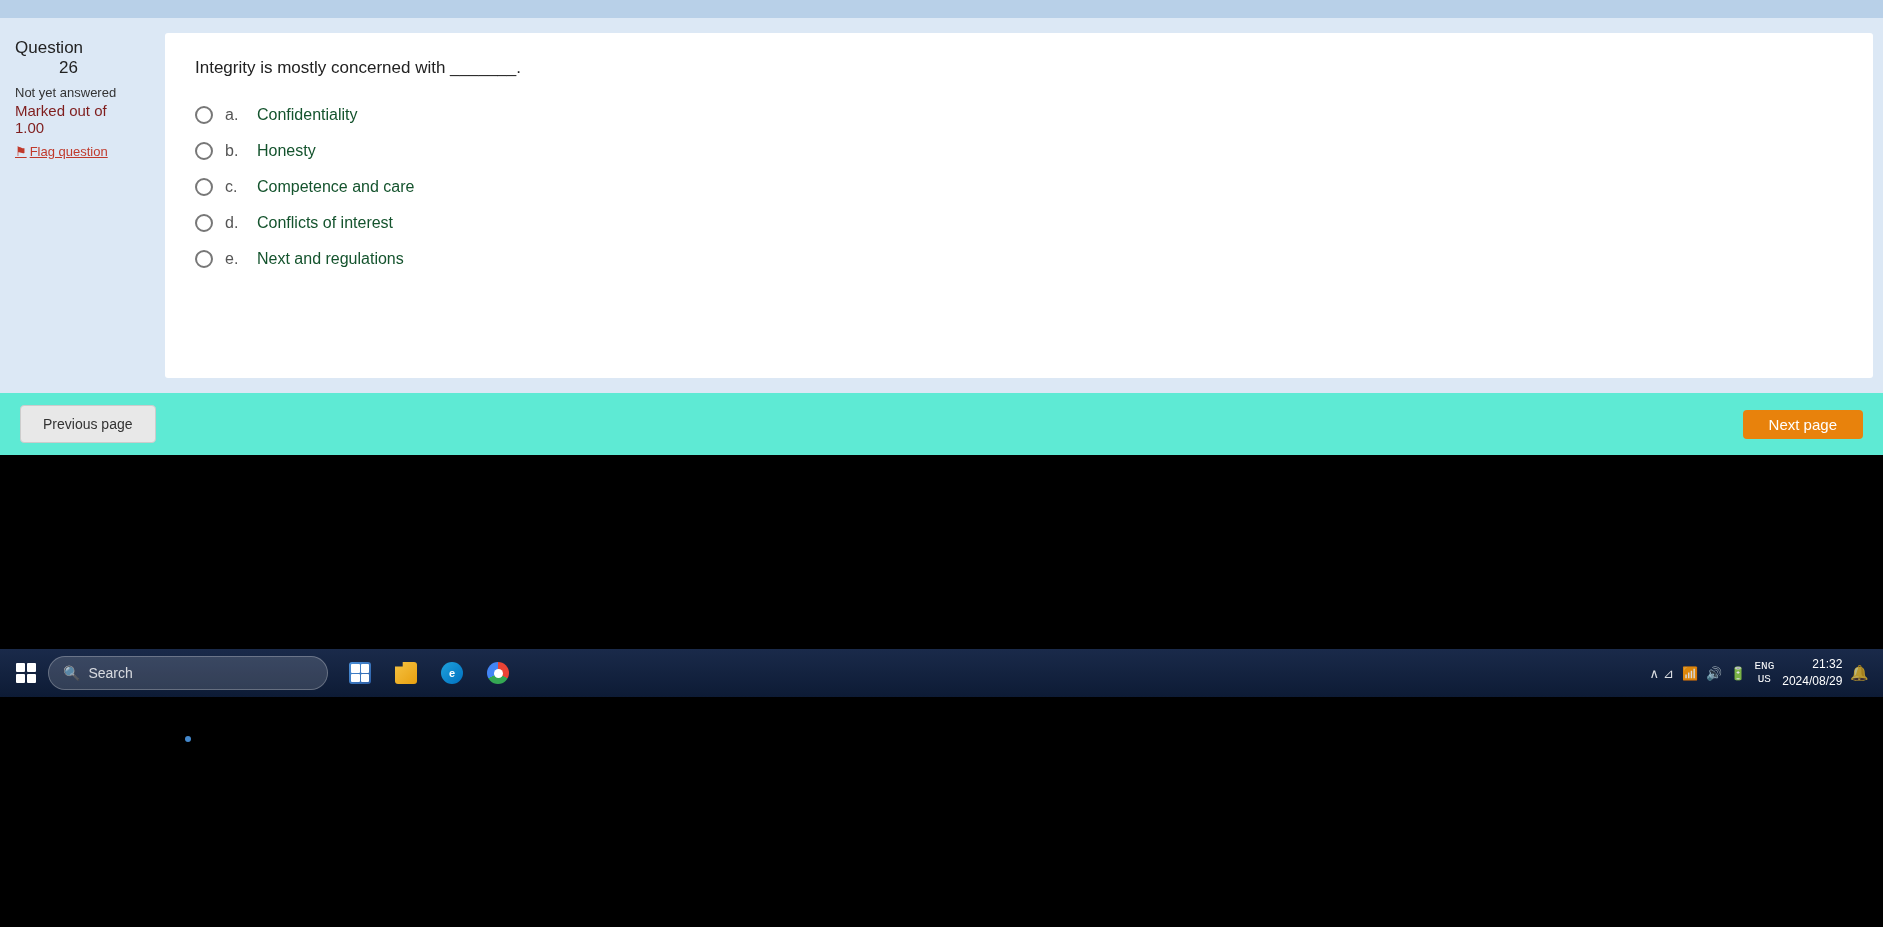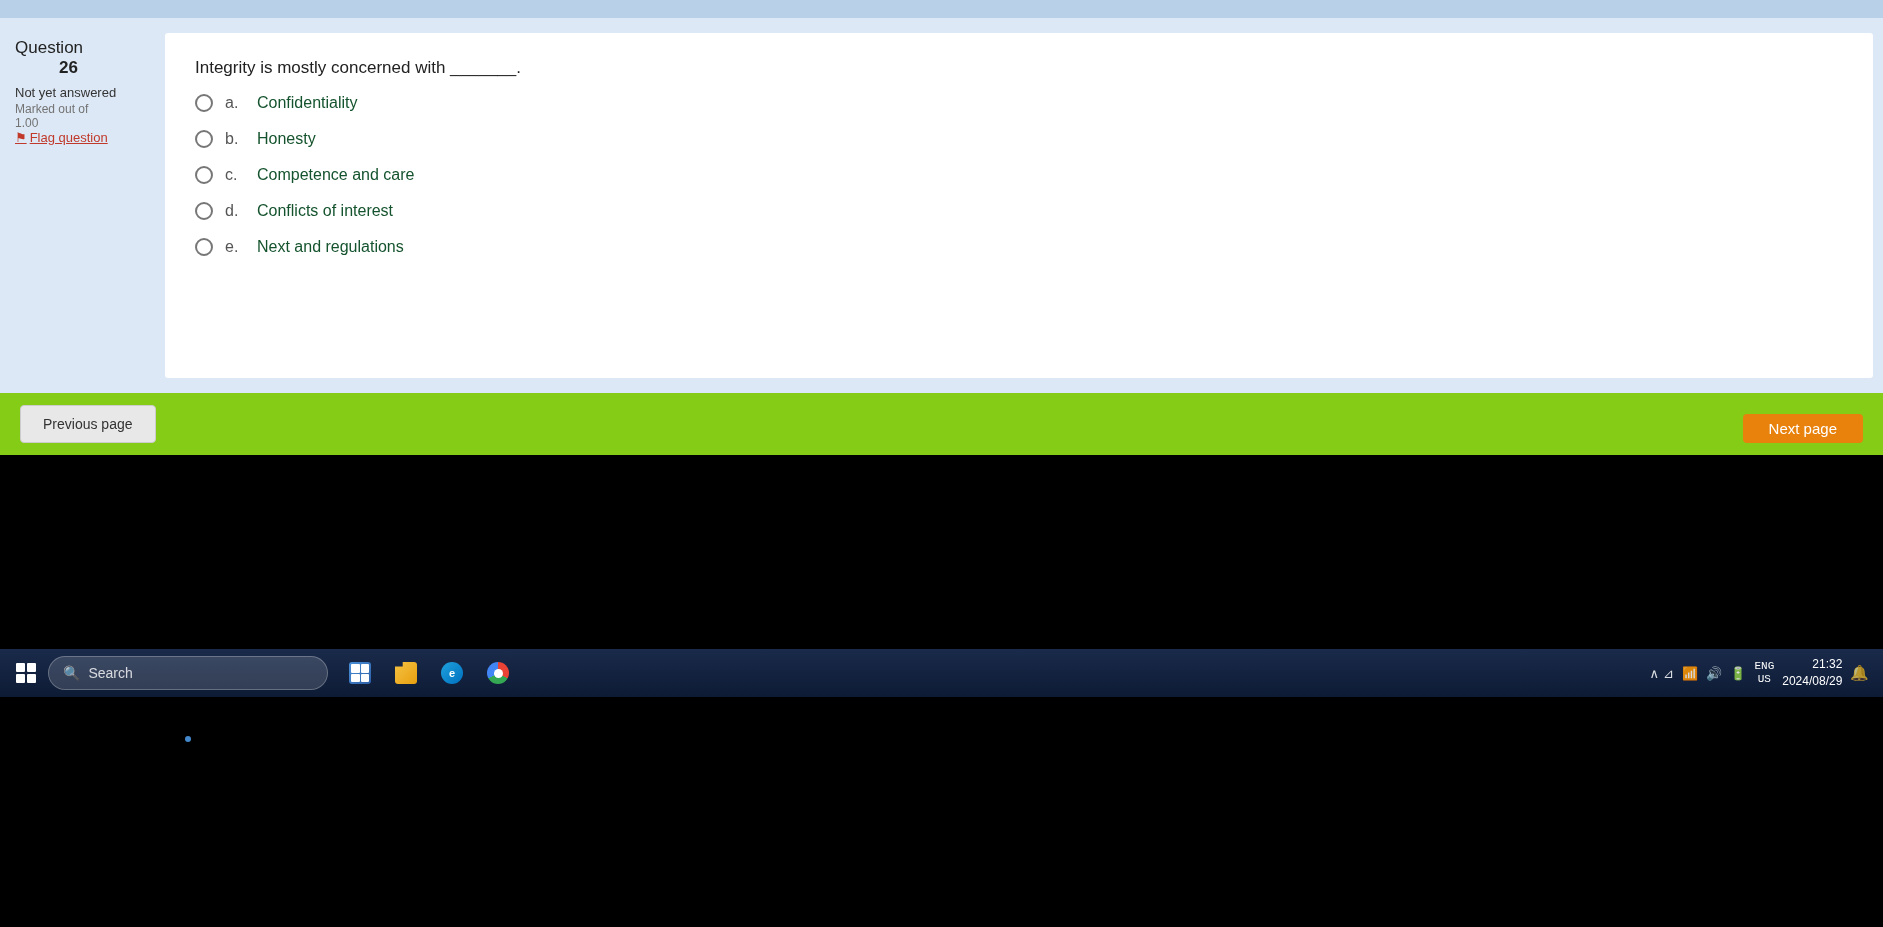--- a/index.html
+++ b/index.html
@@ -43,35 +43,35 @@
     }
 
     .question-number {
       font-size: 17px;
       font-weight: normal;
       color: #222;
       margin-bottom: 6px;
     }
 
     .question-number strong {
-      font-weight: bold;
+      font-weight: normal;
       margin-left: 44px;
     }
 
     .not-yet-answered {
       font-size: 13px;
       color: #333;
       line-height: 1.4;
       margin-bottom: 0;
     }
 
     .marked-out {
-      font-size: 12px;
-      color: #737373;
-      margin-bottom: 0;
+      font-size: 15px;
+      color: #7f1d1d;
+      margin-bottom: 8px;
     }
 
     .flag-question {
       font-size: 13px;
       color: #c0392b;
       text-decoration: underline;
       cursor: pointer;
       display: flex;
       align-items: flex-start;
       gap: 3px;
@@ -83,21 +83,21 @@
       background: #fff;
       margin: 5px 10px 5px 5px;
       padding: 25px 30px;
       border-radius: 3px;
       min-height: 340px;
     }
 
     .question-text {
       font-size: 17px;
       color: #222;
-      margin-bottom: 16px;
+      margin-bottom: 28px;
       font-weight: normal;
     }
 
     .options-list {
       list-style: none;
       display: flex;
       flex-direction: column;
       gap: 18px;
     }
 
@@ -128,22 +128,22 @@
     .option-text {
       color: #14532d;
     }
 
     
     .nav-area {
       width: 100%;
       padding: 12px 20px;
       display: flex;
       justify-content: space-between;
-      align-items: flex-end;
-      background: #84cc16;
+      align-items: center;
+      background: #5eead4;
     }
 
     .prev-button {
       background: #e8e8e8;
       border: 1px solid #ccc;
       border-radius: 4px;
       padding: 10px 22px;
       font-size: 14px;
       color: #333;
       cursor: pointer;

